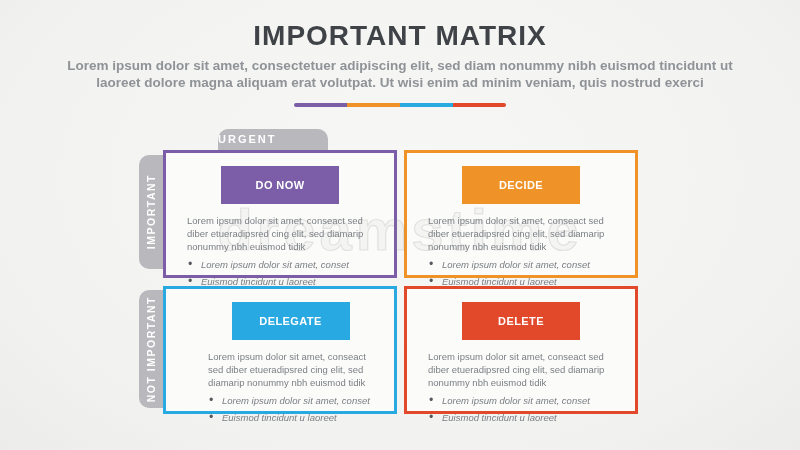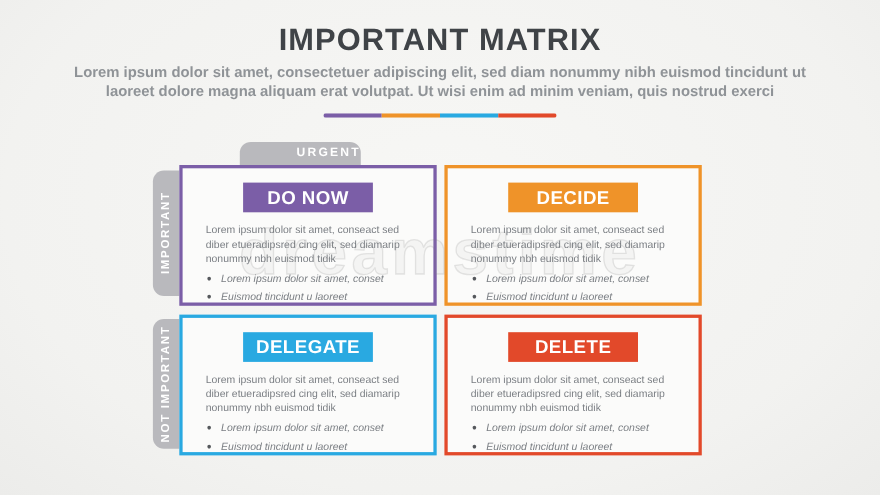--- a/index.html
+++ b/index.html
@@ -33,21 +33,21 @@
     color:rgba(160,160,160,0.07);
     -webkit-text-stroke:1.2px rgba(130,130,130,0.18);
     z-index:6; pointer-events:none;
   }
 
   
   .col-tab {
     position:absolute; top:129px; width:110px; height:34px; z-index:1;
     background:#b9b9bd; border-radius:10px 10px 0 0;
     color:#fff; font-weight:bold; font-size:11px; letter-spacing:2px;
-    text-align:right; padding-top:4px;
+    text-align:left; padding-top:4px;
   }
   .col-tab.t1 { left:218px; }
   .col-tab.t2 { left:446px; }
 
   .row-tab {
     position:absolute; left:139px; width:38px; z-index:1;
     background:#b9b9bd; border-radius:10px 0 0 10px;
     display:flex; align-items:center; justify-content:center; padding-right:14px;
   }
   .row-tab.r1 { top:155px; height:114px; }
@@ -57,28 +57,28 @@
     color:#fff; font-weight:bold; font-size:10.5px; letter-spacing:1.5px; white-space:nowrap;
   }
 
   
   .quad {
     position:absolute; width:234px; height:128px; z-index:2;
     background:#fbfbfa; border:3px solid var(--accent, #999);
   }
   .quad.q1 { left:163px; top:150px; }
   .quad.q2 { left:404px; top:150px; }
-  .quad.q3 { left:163px; top:286px; }
+  .quad.q3 { left:163px; top:286px;padding-left:21px; }
   .quad.q4 { left:404px; top:286px; }
 
   .quad-header {
-    margin:13px auto 0 auto; width:118px; height:27px;
+    margin:13px auto 0 auto; width:118px; height:38px;
     background:var(--accent, #999); color:#fff;
     display:flex; align-items:center; justify-content:center;
-    font-weight:bold; font-size:17px; letter-spacing:0.4px;
+    font-weight:bold; font-size:11px; letter-spacing:0.4px;
   }
   .quad-body {
     margin:10px 14px 0 21px; font-size:9.5px; line-height:13px; color:#7a7e83;
   }
   .quad-bullets { list-style:none; margin:6px 0 0 21px;font-style:italic; }
   .quad-bullets li {
     position:relative; padding-left:14px; margin-bottom:5px;
     font-size:9.5px; line-height:12px; color:#7a7e83;
   }
   .quad-bullets li::before {

